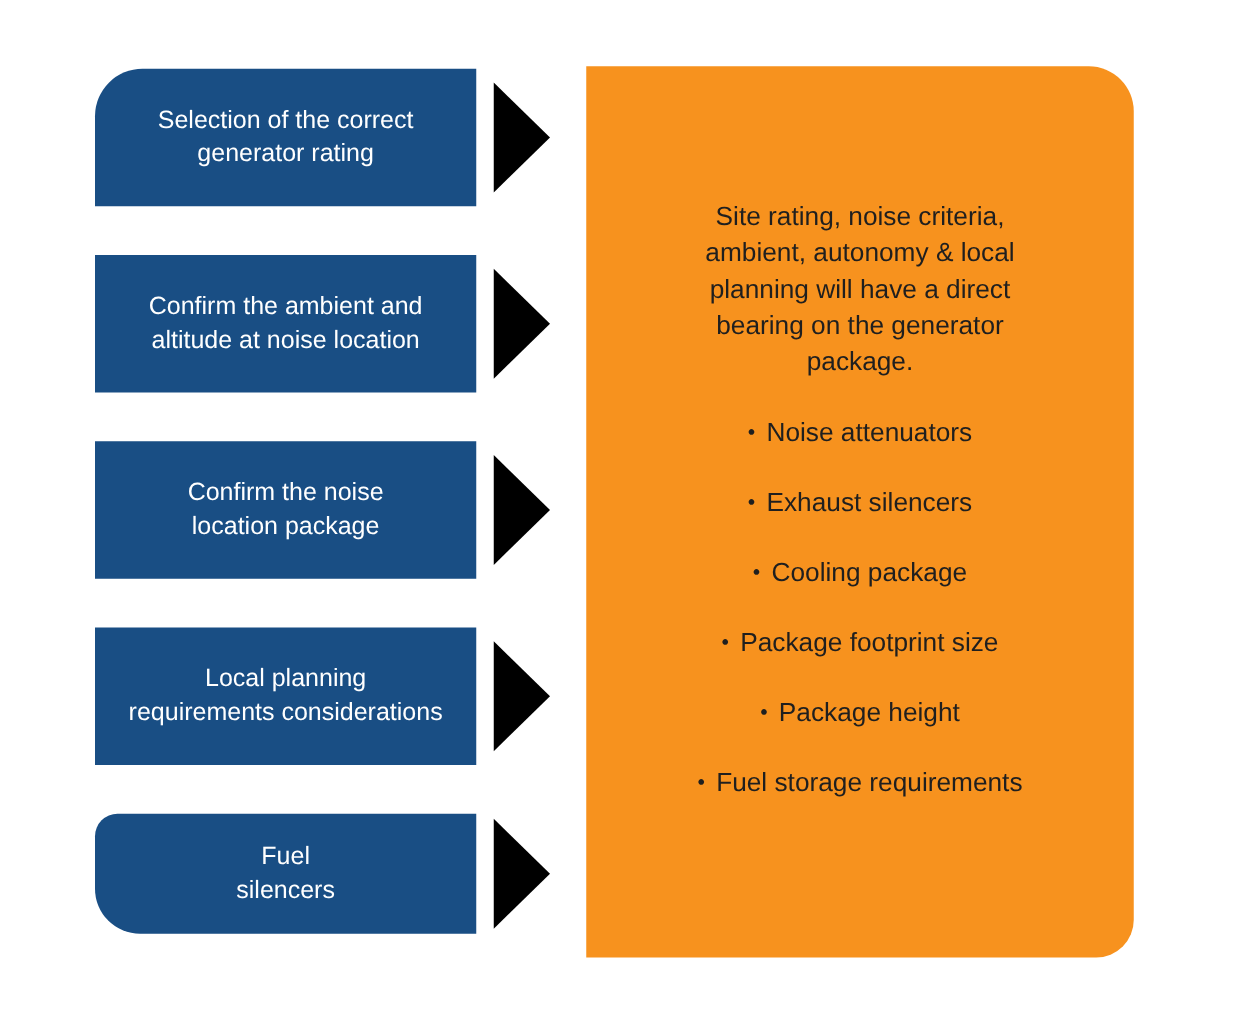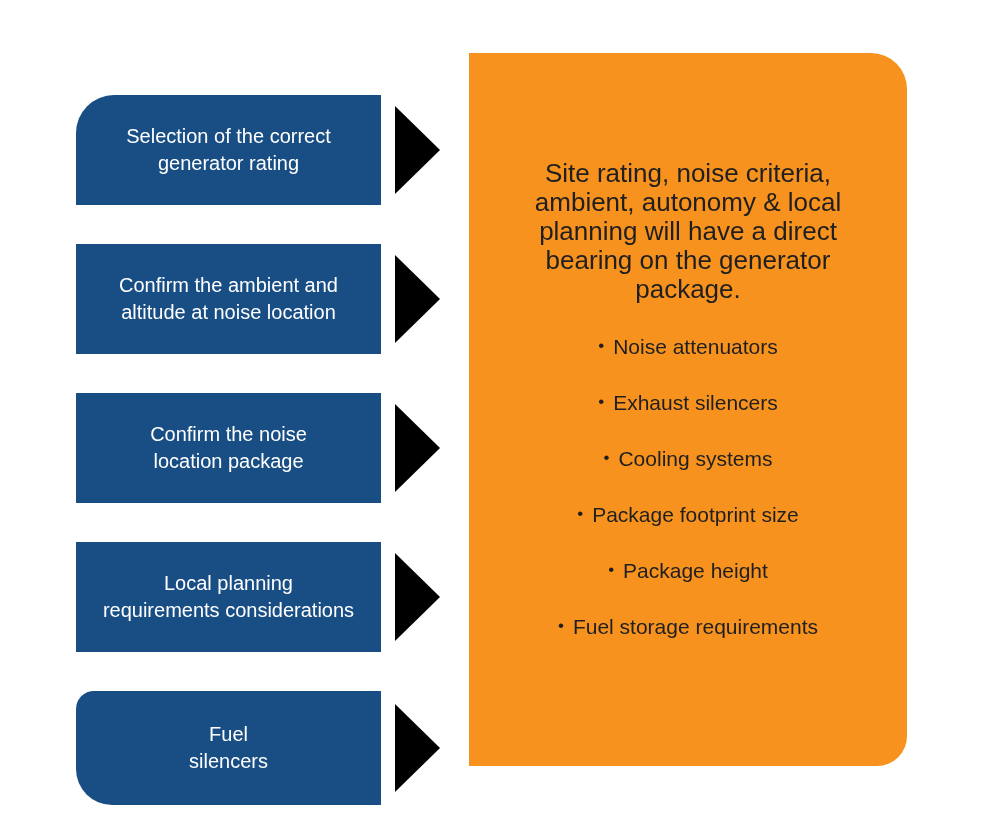--- a/index.html
+++ b/index.html
@@ -15,49 +15,49 @@
   body{
     font-family:"Liberation Sans", sans-serif;
     width:1000px;height:818px;position:relative;overflow:hidden;
   }
   .canvas{
     position:absolute;left:0;top:0;width:1000px;height:818px;background:var(--bg);
   }
   
   .steps-column{
     position:absolute;left:76px;top:55px;
-    display:flex;flex-direction:column;gap:39px;margin-top:40px;
+    display:flex;flex-direction:column;gap:39px;
   }
   .step-row{
     display:flex;flex-direction:row;align-items:center;
   }
   .step-box{
     width:305px;height:110px;background:var(--step-bg);
     color:var(--step-text);
     display:flex;flex-direction:column;justify-content:center;align-items:center;
     text-align:center;font-size:20px;line-height:27px;
   }
   .step-row:first-child .step-box{border-radius:38px 0 0 0;}
-  .step-row:last-child  .step-box{height:114px;border-radius:18px 0 0 36px;}
+  .step-row:last-child  .step-box{height:96px;border-radius:18px 0 0 36px;}
   .arrow{
     width:0;height:0;margin-left:14px;
     border-top:44px solid transparent;
     border-bottom:44px solid transparent;
     border-left:45px solid var(--arrow);
   }
   
   .panel{
     position:absolute;left:469px;top:53px;width:438px;height:713px;
     background:var(--panel-bg);color:var(--panel-text);
     border-radius:0 36px 30px 0;
     display:flex;flex-direction:column;justify-content:center;align-items:center;
     padding-bottom:20px;
   }
   .intro{
-    font-size:26px;line-height:29px;text-align:center;
+    font-size:21px;line-height:29px;text-align:center;
   }
   .bullet-list{
     margin-top:30px;display:flex;flex-direction:column;gap:30px;align-items:center;
   }
   .bullet-item{
     display:flex;flex-direction:row;align-items:center;
     font-size:21px;line-height:26px;
   }
   .bullet-dot{
     font-size:17px;margin-right:9px;position:relative;top:-1px;
@@ -116,21 +116,21 @@
         <div class="bullet-item">
           <span class="bullet-dot">•</span>
           <span class="bullet-text">Noise attenuators</span>
         </div>
         <div class="bullet-item">
           <span class="bullet-dot">•</span>
           <span class="bullet-text">Exhaust silencers</span>
         </div>
         <div class="bullet-item">
           <span class="bullet-dot">•</span>
-          <span class="bullet-text">Cooling systems</span>
+          <span class="bullet-text">Cooling package</span>
         </div>
         <div class="bullet-item">
           <span class="bullet-dot">•</span>
           <span class="bullet-text">Package footprint size</span>
         </div>
         <div class="bullet-item">
           <span class="bullet-dot">•</span>
           <span class="bullet-text">Package height</span>
         </div>
         <div class="bullet-item">

